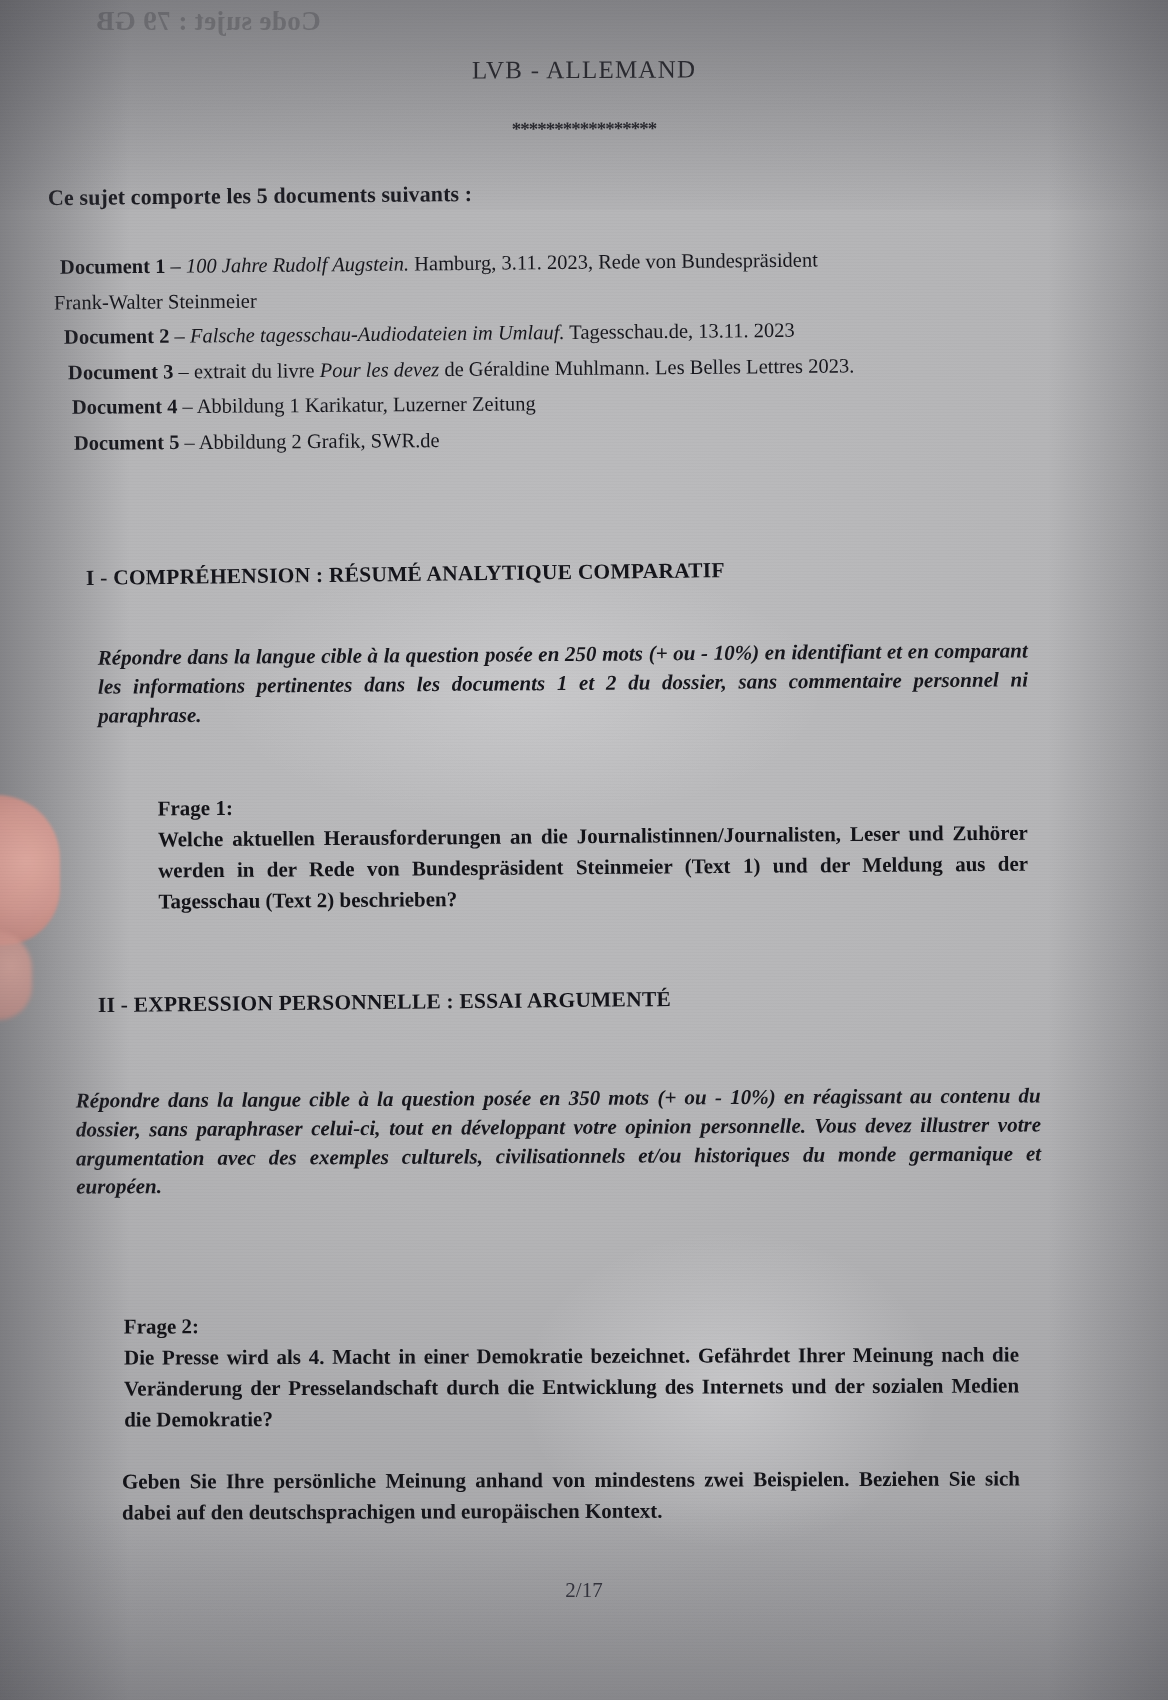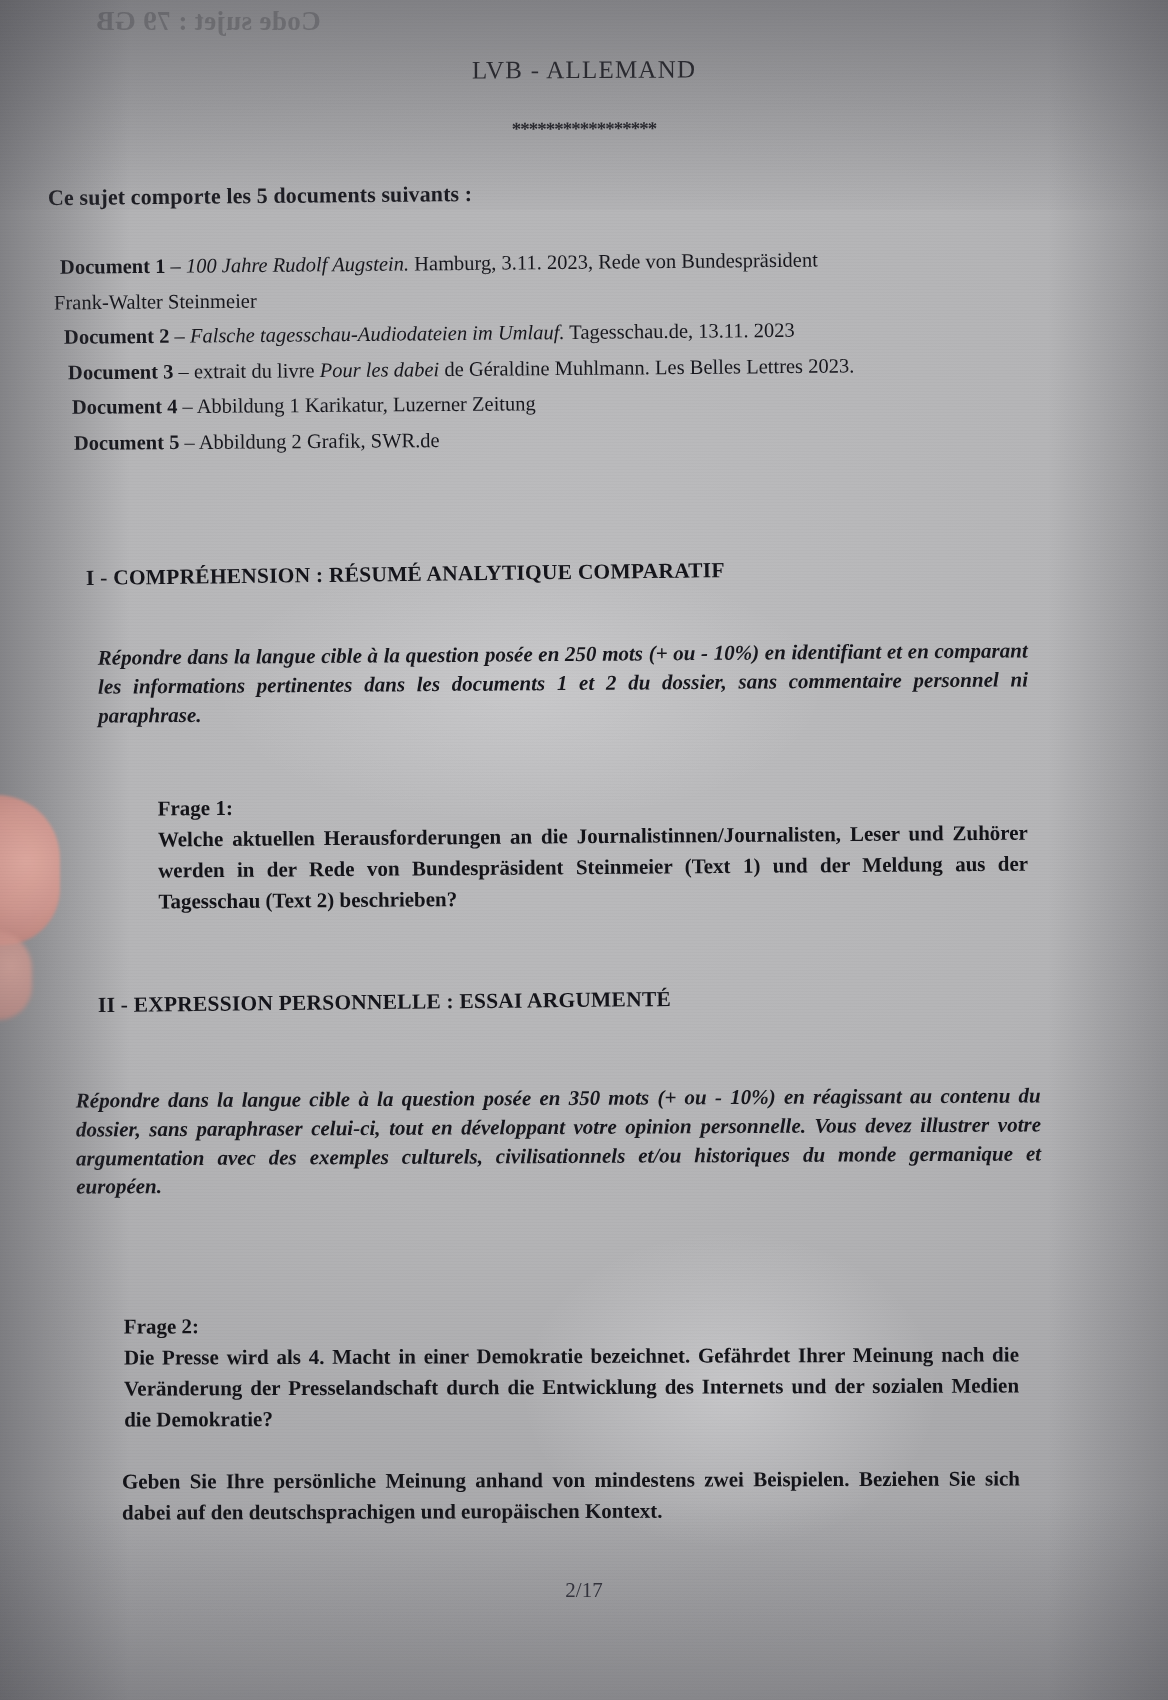--- a/index.html
+++ b/index.html
@@ -264,21 +264,21 @@
         <span class="lbl">Document 2</span>
         <span>–</span>
         <span class="it">Falsche tagesschau-Audiodateien im Umlauf.</span>
         <span>Tagesschau.de, 13.11. 2023</span>
       </div>
 
       <div class="doc-row r3">
         <span class="lbl">Document 3</span>
         <span>–</span>
         <span>extrait du livre</span>
-        <span class="it">Pour les dabei</span>
+        <span class="it">Pour les devez</span>
         <span>de Géraldine Muhlmann. Les Belles Lettres 2023.</span>
       </div>
 
       <div class="doc-row r4">
         <span class="lbl">Document 4</span>
         <span>–</span>
         <span>Abbildung 1 Karikatur, Luzerner Zeitung</span>
       </div>
 
       <div class="doc-row r5">

